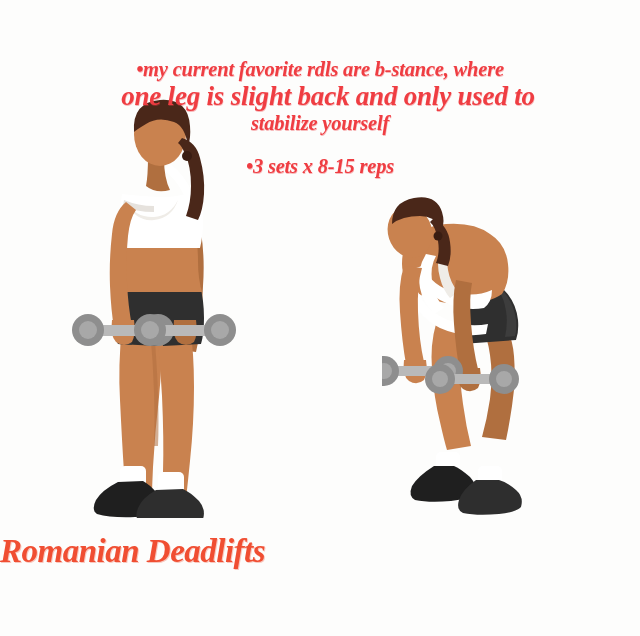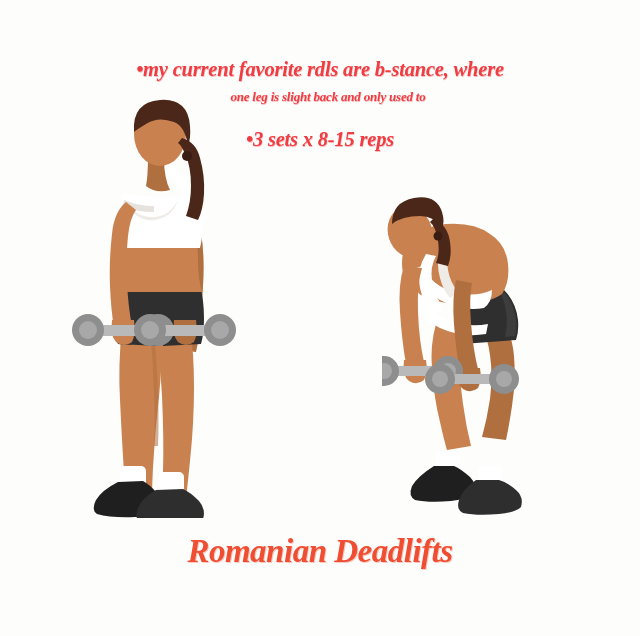--- a/index.html
+++ b/index.html
@@ -25,28 +25,27 @@
     font-family:"Liberation Serif", serif;
     font-weight:bold;
     font-style:italic;
     font-size:20.5px;
     line-height:27px;
     letter-spacing:-0.2px;
     color:#ef3d42;
     white-space:nowrap;
     text-shadow:0.5px 0.5px 0 rgba(239,61,66,0.35);
   }
-  .cue-line.l2{font-size:13px;padding-left:16px;}
+  .cue-line.l2{font-size:27px;padding-left:16px;}
   .cue-line.l4{margin-top:16px;}
 
   .title{
     position:absolute;
     left:0;right:0;
     top:533px;
-    text-align:center;
     font-family:"Liberation Serif", serif;
     font-weight:bold;
     font-style:italic;
     font-size:33px;
     letter-spacing:-0.5px;
     color:#f04e32;
     text-shadow:1px 1px 0 rgba(240,78,50,0.30);
     z-index:6;
   }
 
@@ -161,18 +160,19 @@
     <rect x="54" y="256" width="24" height="20" rx="5" fill="#ffffff"></rect>
     <rect x="96" y="270" width="24" height="20" rx="5" fill="#ffffff"></rect>
 
     <path d="M52 270 q-16 10 -22 20 q-4 10 3 14 q14 3 36 1 q18 -2 23 -7 q3 -10 -4 -17 q-9 -8 -16 -11 z" fill="#1f1f1f"></path>
     <path d="M94 284 q-14 10 -17 20 q-3 10 4 13 q14 3 36 1 q18 -2 22 -7 q3 -10 -5 -17 q-9 -8 -17 -10 z" fill="#2e2e2e"></path>
   </svg>
 
   <div class="cue-block">
     <div class="cue-line l1">•my current favorite rdls are b-stance, where</div>
     <div class="cue-line l2">one leg is slight back and only used to</div>
+    <div class="cue-line l3">stabilize yourself</div>
     <div class="cue-line l4">•3 sets x 8-15 reps</div>
   </div>
 
   <div class="title">Romanian Deadlifts</div>
 
 </div>
 
 </body></html>

